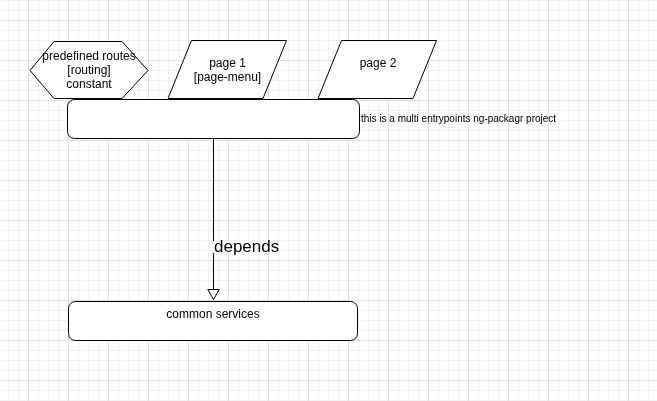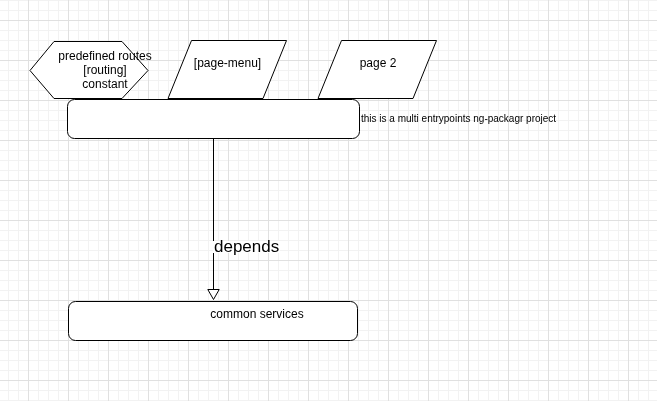--- a/index.html
+++ b/index.html
@@ -68,37 +68,38 @@
     <rect x="67.5" y="99.5" width="292" height="39" rx="7" ry="7" stroke-width="1" fill="#ffffff" stroke="#000000"></rect>
 
     <g>
       <line x1="213.5" y1="138.5" x2="213.5" y2="290" stroke-width="1" stroke="#000000"></line>
       <polygon points="213.5,299.5 207.8,289.5 219.2,289.5" stroke-width="1" fill="#ffffff" stroke="#000000"></polygon>
     </g>
 
     <rect x="68.5" y="301.5" width="289" height="39" rx="7" ry="7" stroke-width="1" fill="#ffffff" stroke="#000000"></rect>
   </svg>
 
-  <div class="label" style="left:46px; top:49px; width:118px;">
+  <div class="label" style="left:30px; top:49px; width:118px;">
     <div class="line">predefined routes</div>
     <div class="line">[routing]</div>
     <div class="line">constant</div>
   </div>
 
   <div class="label" style="left:168px; top:56px; width:119px;">
+    <div class="line">page 1</div>
     <div class="line">[page-menu]</div>
   </div>
 
   <div class="label" style="left:318px; top:56px; width:120px;">
     <div class="line">page 2</div>
   </div>
 
 
   <div class="edge-label" style="left:213px; top:241px;">depends</div>
 
-  <div class="label node-label-2" style="left:68px; top:307px; width:290px;margin-left:44px;">
+  <div class="label node-label-2" style="left:68px; top:307px; width:290px;">
     <div class="line">common services</div>
   </div>
 
   <div class="note" style="left:361px; top:112px;">this is a multi entrypoints ng-packagr project</div>
 
 
 </div>
 
 </body></html>

